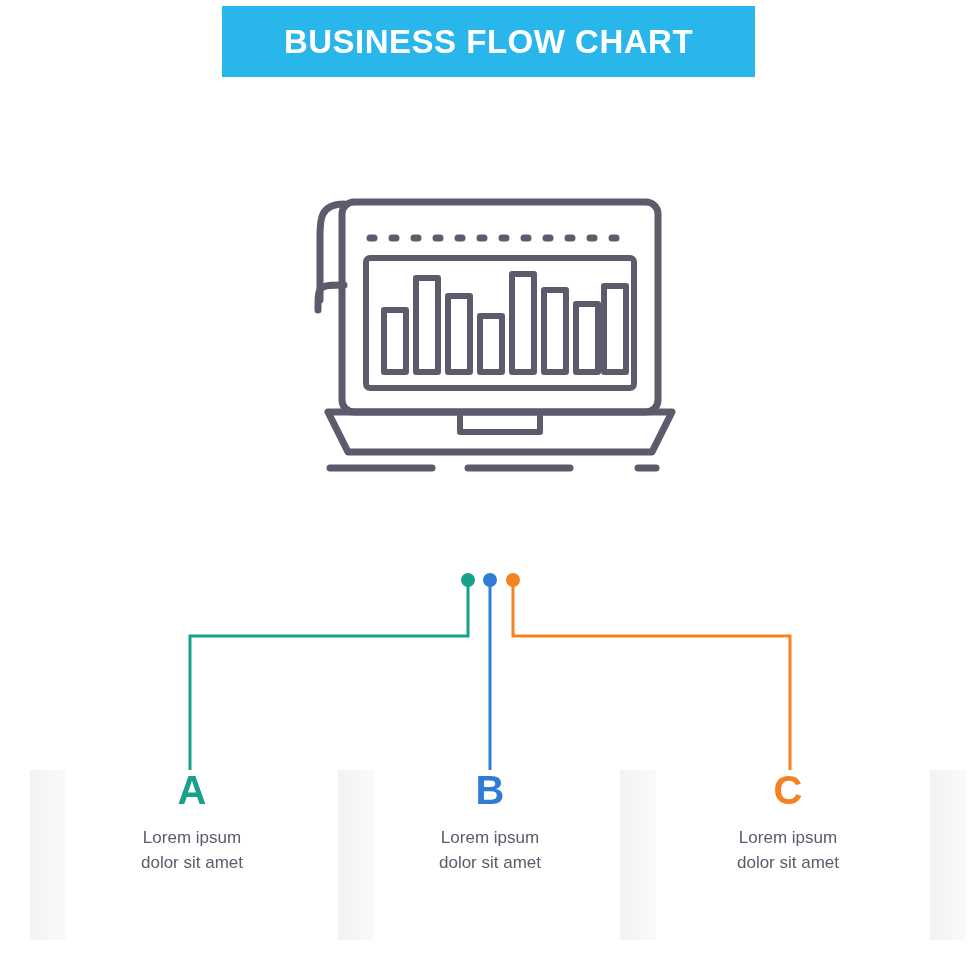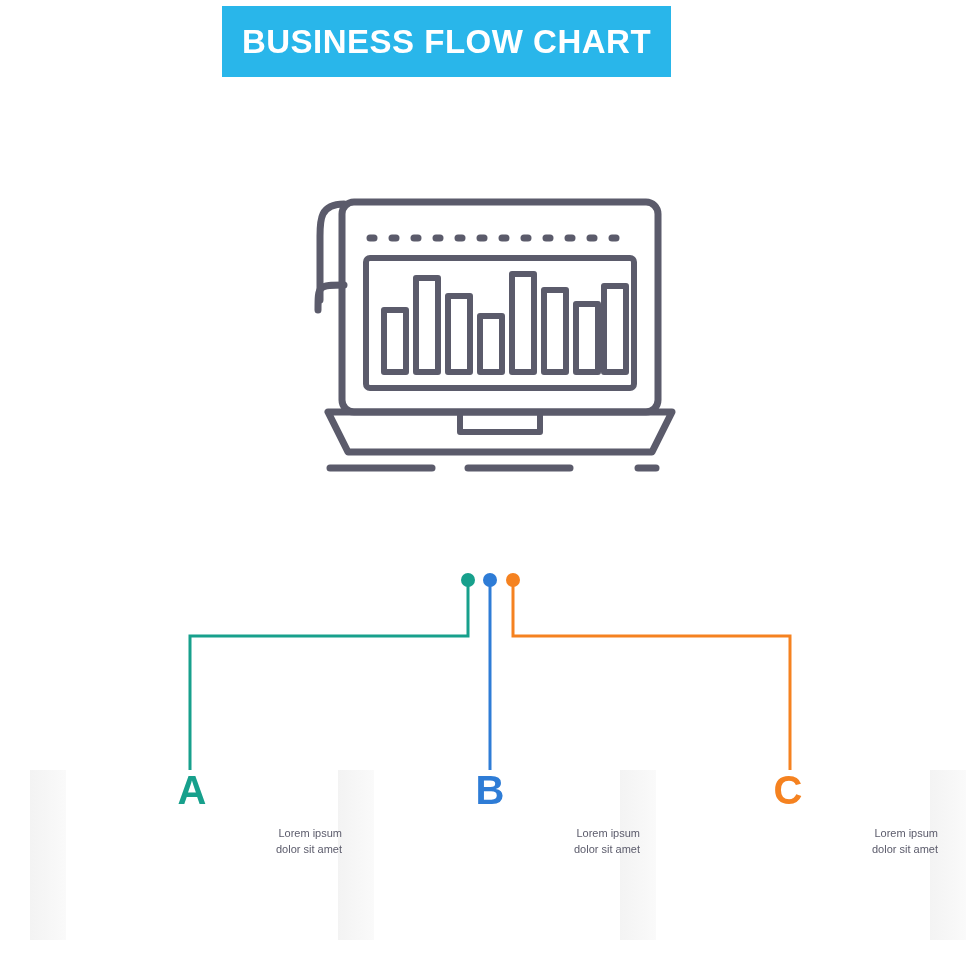--- a/index.html
+++ b/index.html
@@ -16,21 +16,21 @@
     height: 980px;
     background: #ffffff;
     overflow: hidden;
   }
 
   
   #title-banner {
     position: absolute;
     left: 222px;
     top: 6px;
-    width: 449px;
+    width: 533px;
     height: 71px;
     background: #29b6ea;
     display: flex;
     align-items: center;
     justify-content: center;
   }
   #title-text {
     color: #ffffff;
     font-size: 33px;
     font-weight: bold;
@@ -67,24 +67,23 @@
   #col-b { left: 340px; }
   #col-c { left: 638px; }
 
   .col-letter {
     font-size: 40px;
     font-weight: bold;
     line-height: 1;
     margin-bottom: 16px;
   }
   .col-desc {
-    font-size: 11px;
+    font-size: 17px;
     color: #5b5b6b;
     line-height: 1.45;
-    text-align: right;
   }
 
   
   .panel {
     position: absolute;
     top: 770px;
     width: 36px;
     height: 170px;
     background: linear-gradient(to right, #f3f3f3, #fafafa);
   }

